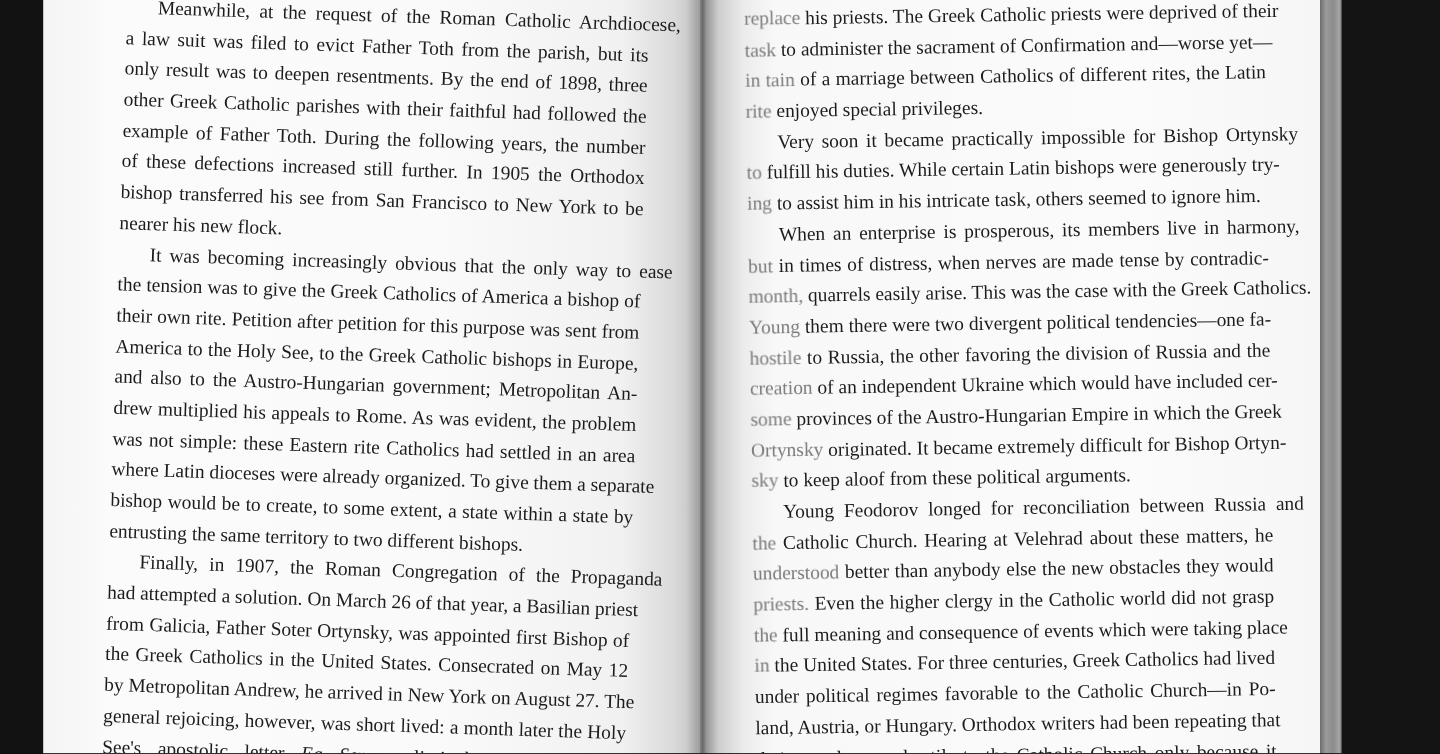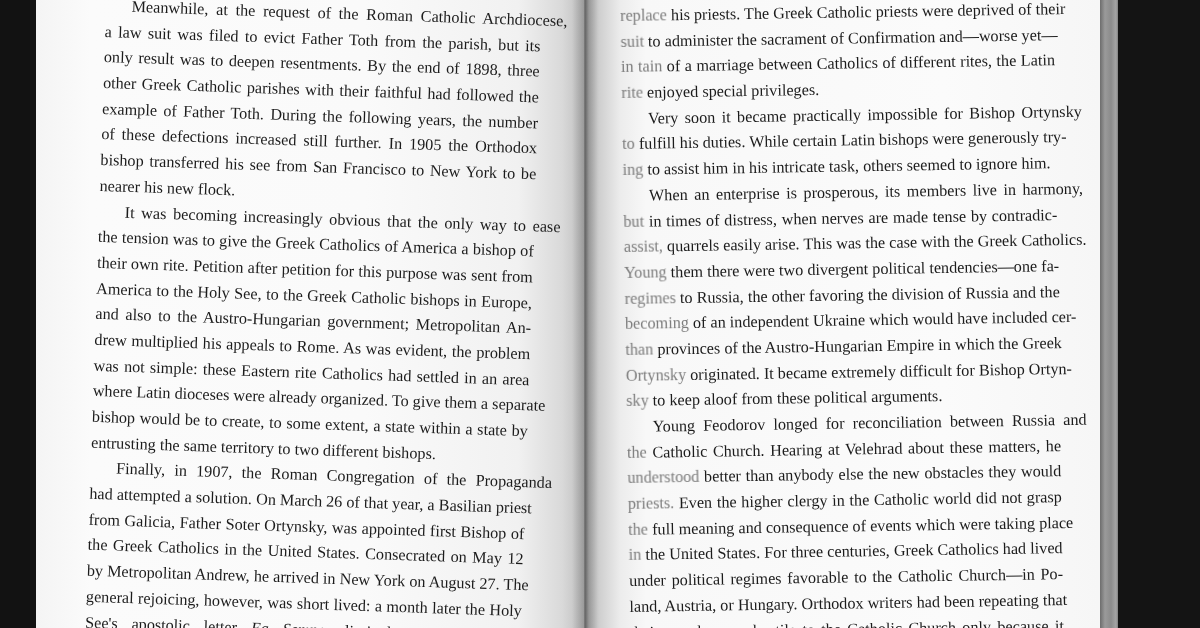--- a/index.html
+++ b/index.html
@@ -103,33 +103,33 @@
         <span class="line justify"><span>by Metropolitan Andrew, he arrived in New York on August 27. The</span></span>
         <span class="line justify"><span>general rejoicing, however, was short lived: a month later the Holy</span></span>
         <span class="line justify"><span>See's apostolic letter</span> <em>Ea Semper</em><span> limited considerably the</span></span>
       </div>
   </div>
 
   <div class="page page-right">
 
     <div class="text-block right-text" id="right-text">
         <span class="line justify"><span class="blur-start">replace</span><span> his priests. The Greek Catholic priests were deprived of their</span></span>
-        <span class="line justify"><span class="blur-start">suit</span><span> to administer the sacrament of Confirmation and—worse yet—</span></span>
+        <span class="line justify"><span class="blur-start">task</span><span> to administer the sacrament of Confirmation and—worse yet—</span></span>
         <span class="line justify"><span class="blur-start">in tain</span><span> of a marriage between Catholics of different rites, the Latin</span></span>
         <span class="line"><span class="blur-start">rite</span><span> enjoyed special privileges.</span></span>
         <span class="line indent justify"><span>Very soon it became practically impossible for Bishop Ortynsky</span></span>
         <span class="line justify"><span class="blur-start">to</span><span> fulfill his duties. While certain Latin bishops were generously try-</span></span>
         <span class="line"><span class="blur-start">ing</span><span> to assist him in his intricate task, others seemed to ignore him.</span></span>
         <span class="line indent justify"><span>When an enterprise is prosperous, its members live in harmony,</span></span>
         <span class="line justify"><span class="blur-start">but</span><span> in times of distress, when nerves are made tense by contradic-</span></span>
-        <span class="line justify"><span class="blur-start">assist,</span><span> quarrels easily arise. This was the case with the Greek Catholics.</span></span>
+        <span class="line justify"><span class="blur-start">month,</span><span> quarrels easily arise. This was the case with the Greek Catholics.</span></span>
         <span class="line justify"><span class="blur-start">Young</span><span> them there were two divergent political tendencies—one fa-</span></span>
-        <span class="line justify"><span class="blur-start">regimes</span><span> to Russia, the other favoring the division of Russia and the</span></span>
-        <span class="line justify"><span class="blur-start">becoming</span><span> of an independent Ukraine which would have included cer-</span></span>
-        <span class="line justify"><span class="blur-start">than</span><span> provinces of the Austro-Hungarian Empire in which the Greek</span></span>
+        <span class="line justify"><span class="blur-start">hostile</span><span> to Russia, the other favoring the division of Russia and the</span></span>
+        <span class="line justify"><span class="blur-start">creation</span><span> of an independent Ukraine which would have included cer-</span></span>
+        <span class="line justify"><span class="blur-start">some</span><span> provinces of the Austro-Hungarian Empire in which the Greek</span></span>
         <span class="line justify"><span class="blur-start">Ortynsky</span><span> originated. It became extremely difficult for Bishop Ortyn-</span></span>
         <span class="line"><span class="blur-start">sky</span><span> to keep aloof from these political arguments.</span></span>
         <span class="line indent justify"><span>Young Feodorov longed for reconciliation between Russia and</span></span>
         <span class="line justify"><span class="blur-start">the</span><span> Catholic Church. Hearing at Velehrad about these matters, he</span></span>
         <span class="line justify"><span class="blur-start">understood</span><span> better than anybody else the new obstacles they would</span></span>
         <span class="line justify"><span class="blur-start">priests.</span><span> Even the higher clergy in the Catholic world did not grasp</span></span>
         <span class="line justify"><span class="blur-start">the</span><span> full meaning and consequence of events which were taking place</span></span>
         <span class="line justify"><span class="blur-start">in</span><span> the United States. For three centuries, Greek Catholics had lived</span></span>
         <span class="line justify"><span>under political regimes favorable to the Catholic Church—in Po-</span></span>
         <span class="line justify"><span>land, Austria, or Hungary. Orthodox writers had been repeating that</span></span>

